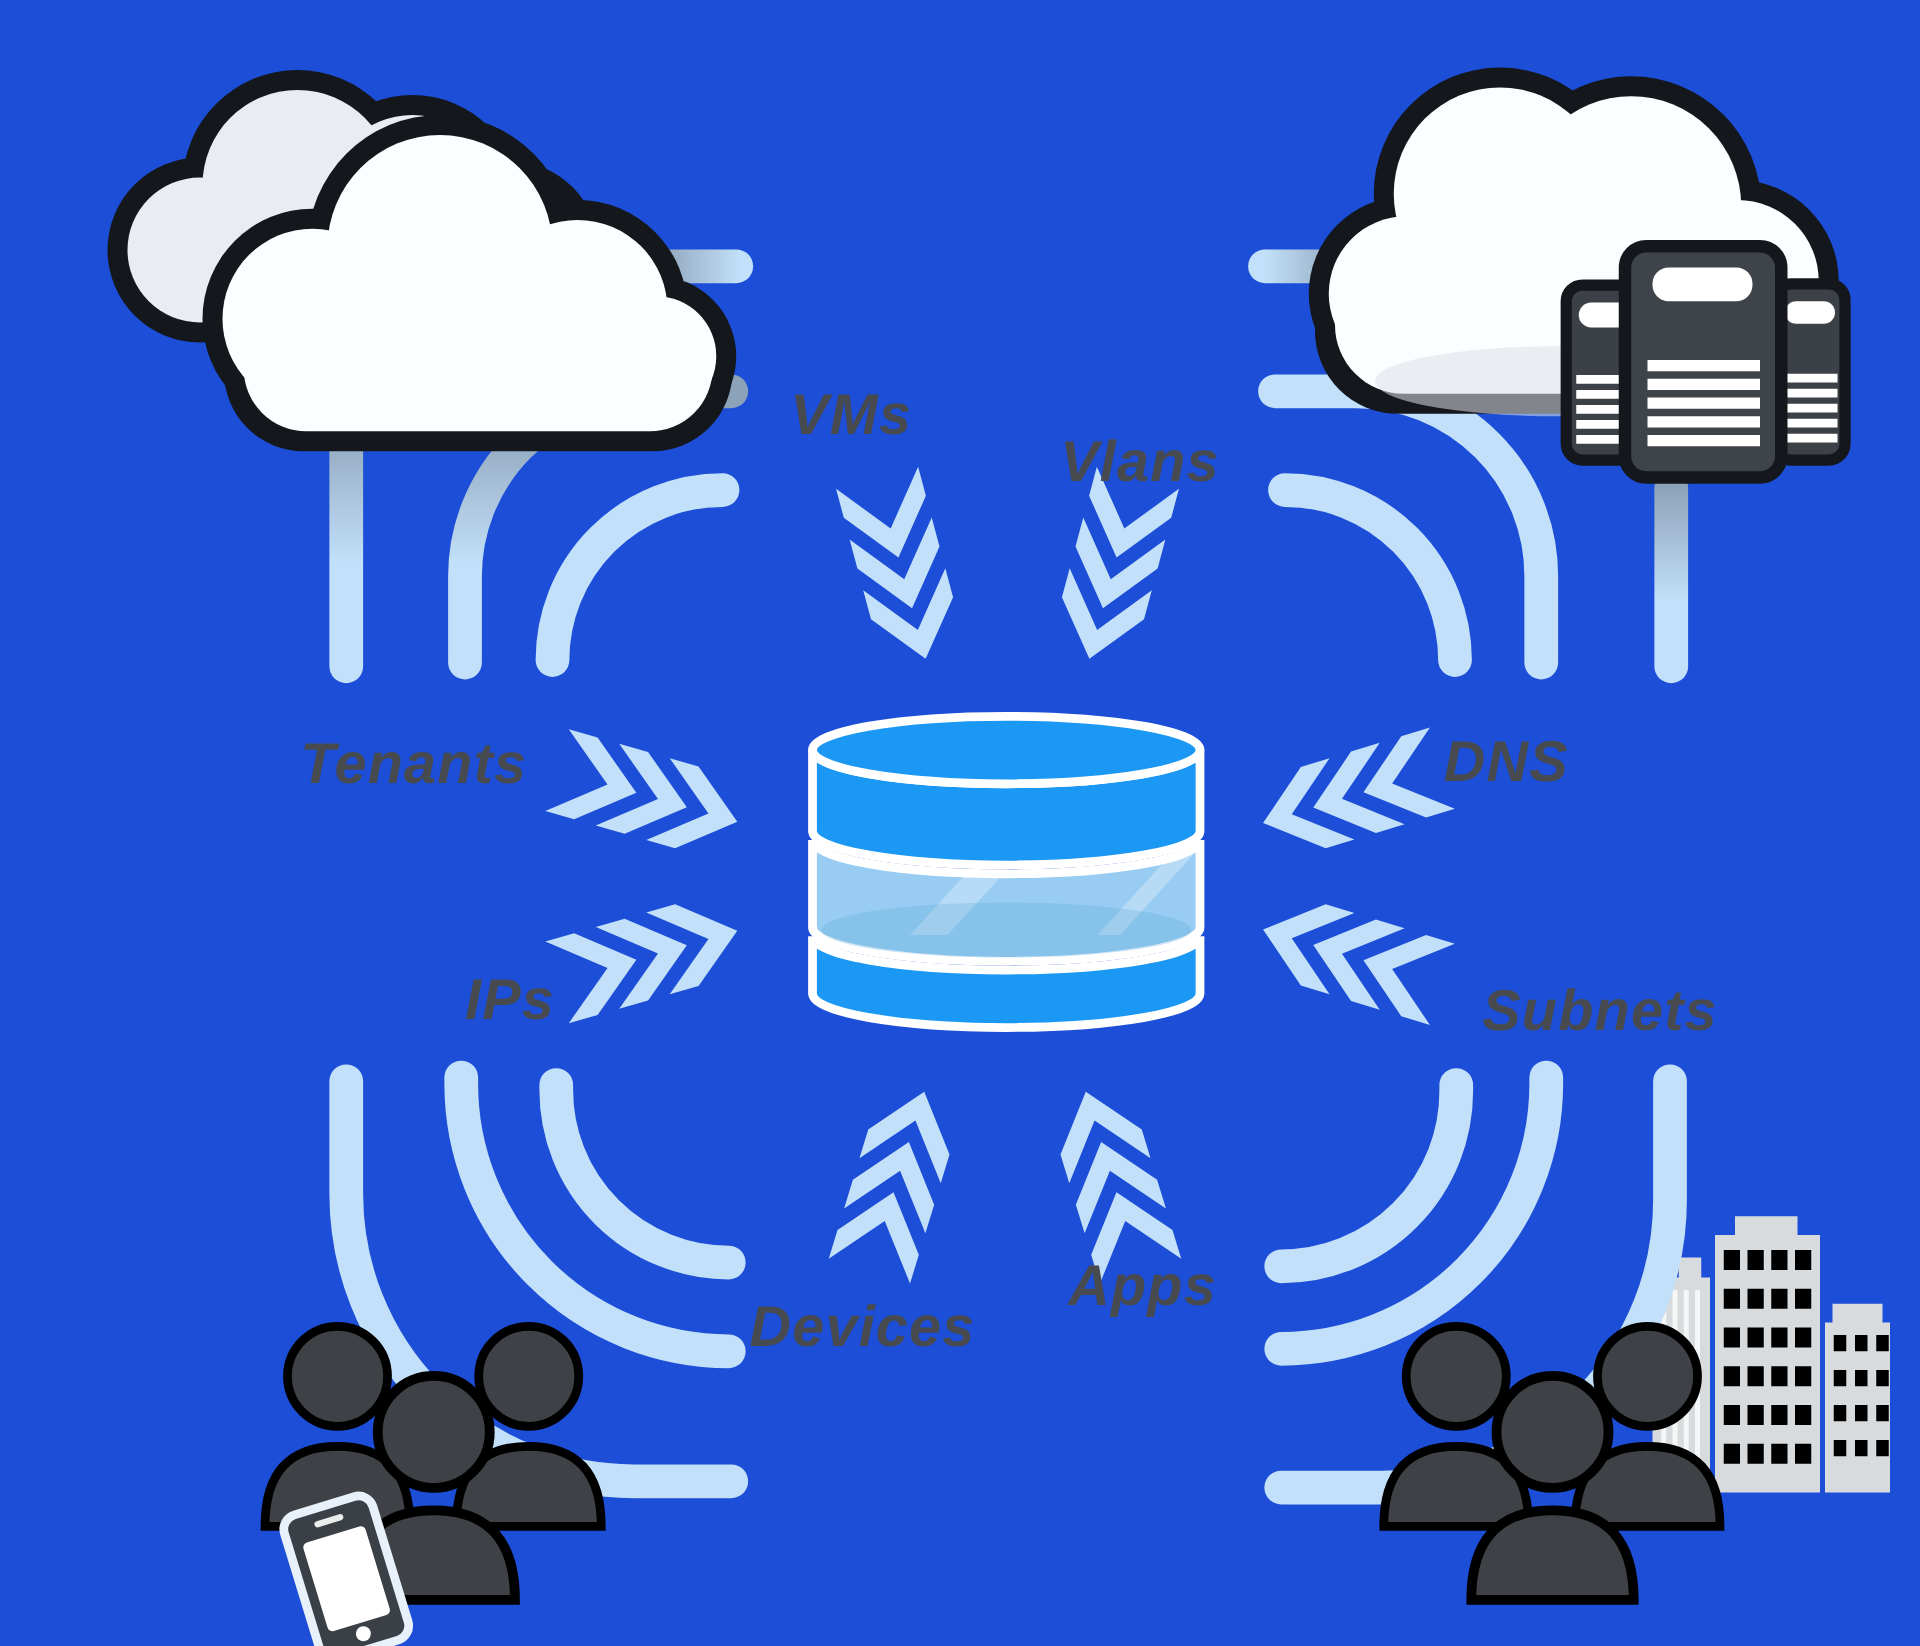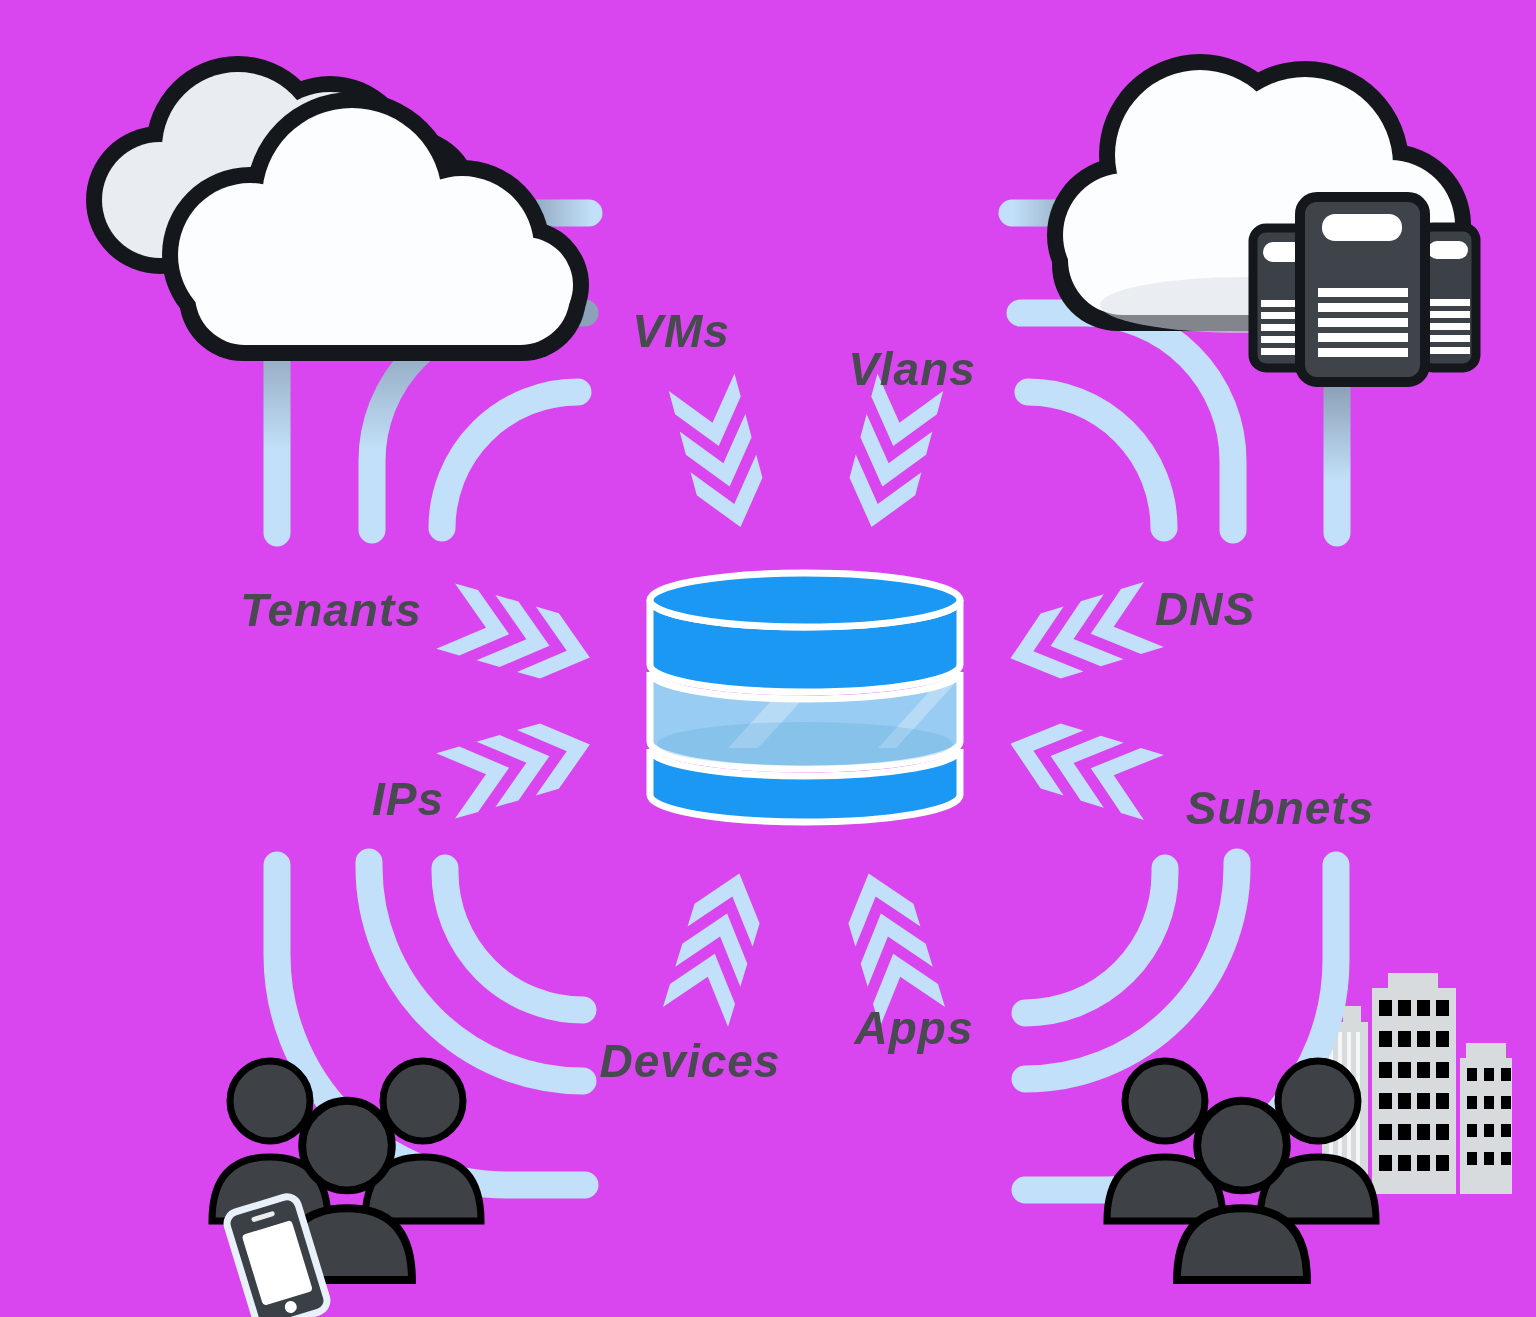--- a/index.html
+++ b/index.html
@@ -1,16 +1,16 @@
 <!DOCTYPE html>
 <html><head>
 <meta charset="utf-8">
 <style>
   html,body{margin:0;padding:0;background:#000;}
-  .stage{width:1536px;height:1317px;position:relative;background:#d946ef;overflow:hidden;}
+  .stage{width:1536px;height:1317px;position:relative;background:#1d4ed8;overflow:hidden;}
   svg{display:block;}
   .lbl{
     font-family:"Liberation Sans", sans-serif;
     font-weight:bold;font-style:italic;
     fill:#474A4E;font-size:46px;letter-spacing:1px;
   }
   .wave{fill:none;stroke-linecap:round;stroke-width:27;}
 </style>
 </head>
 <body>

